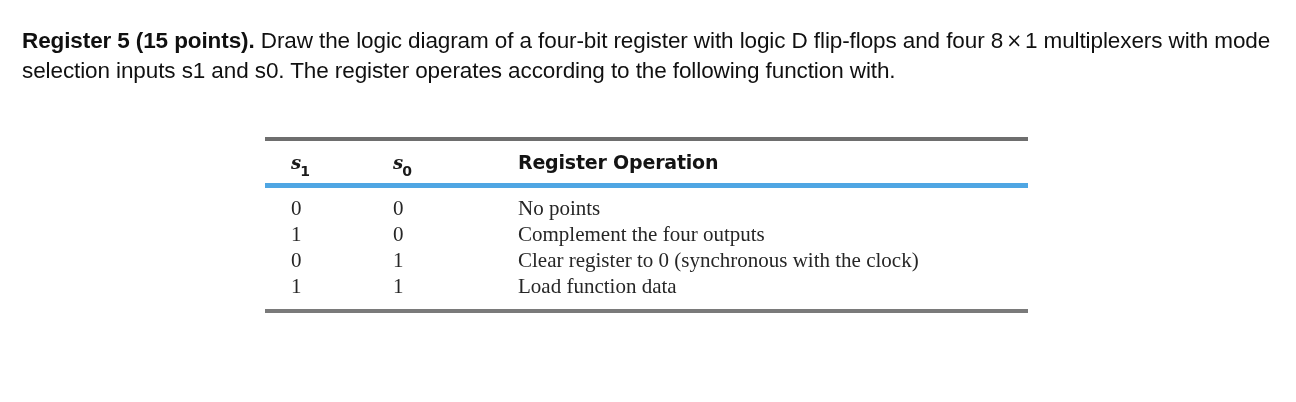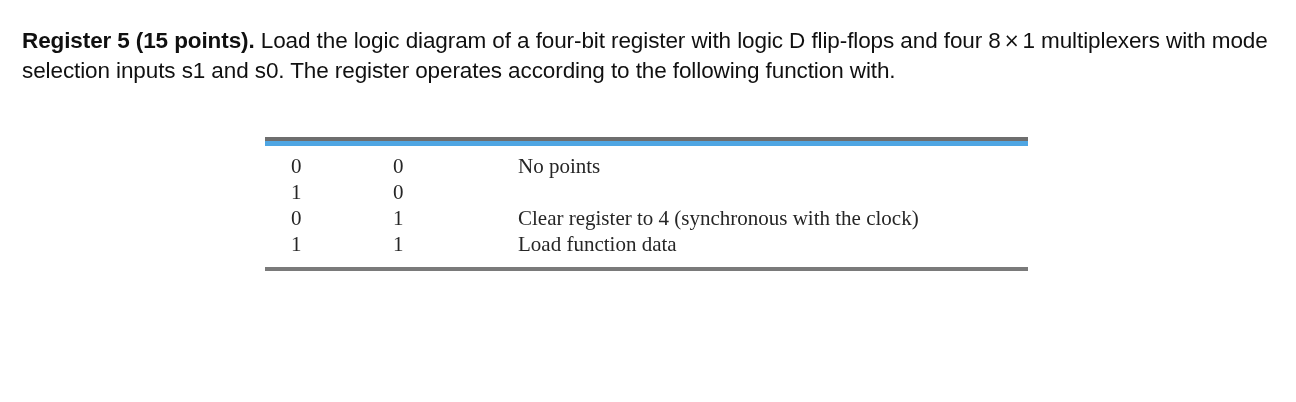--- a/index.html
+++ b/index.html
@@ -124,50 +124,56 @@
     font-size: 21px;
     color: #262626;
     line-height: 24px;
   }
 </style>
 </head>
 <body>
 
 <div id="question-block">
   <span class="q-label">Register</span><span class="q-gap"></span><span class="q-label">5 (15 points).</span>
-  <span>Load the logic diagram of a four-bit register with</span>
+  <span>Draw the logic diagram of a four-bit register with</span>
   <span>logic D flip-flops and</span>
   <span>four 8</span><span class="times">×</span><span>1 multiplexers with mode selection inputs s1 and s0. The register operates according</span>
   <span>to the following function with.</span>
 </div>
 
 <div id="function-table">
 
   <div class="rule-top"></div>
 
+  <div class="thead-row">
+    <div class="col-s1"><span>s</span><span class="sub">1</span></div>
+    <div class="col-s0"><span>s</span><span class="sub">0</span></div>
+    <div class="col-op">Register Operation</div>
+  </div>
 
   <div class="rule-blue"></div>
 
   <div class="tbody">
 
     <div class="trow">
       <div class="col-s1">0</div>
       <div class="col-s0">0</div>
       <div class="col-op">No points</div>
     </div>
 
     <div class="trow">
       <div class="col-s1">1</div>
       <div class="col-s0">0</div>
+      <div class="col-op">Complement the four outputs</div>
     </div>
 
     <div class="trow">
       <div class="col-s1">0</div>
       <div class="col-s0">1</div>
-      <div class="col-op">Clear register to 4 (synchronous with the clock)</div>
+      <div class="col-op">Clear register to 0 (synchronous with the clock)</div>
     </div>
 
     <div class="trow">
       <div class="col-s1">1</div>
       <div class="col-s0">1</div>
       <div class="col-op">Load function data</div>
     </div>
 
   </div>
 

